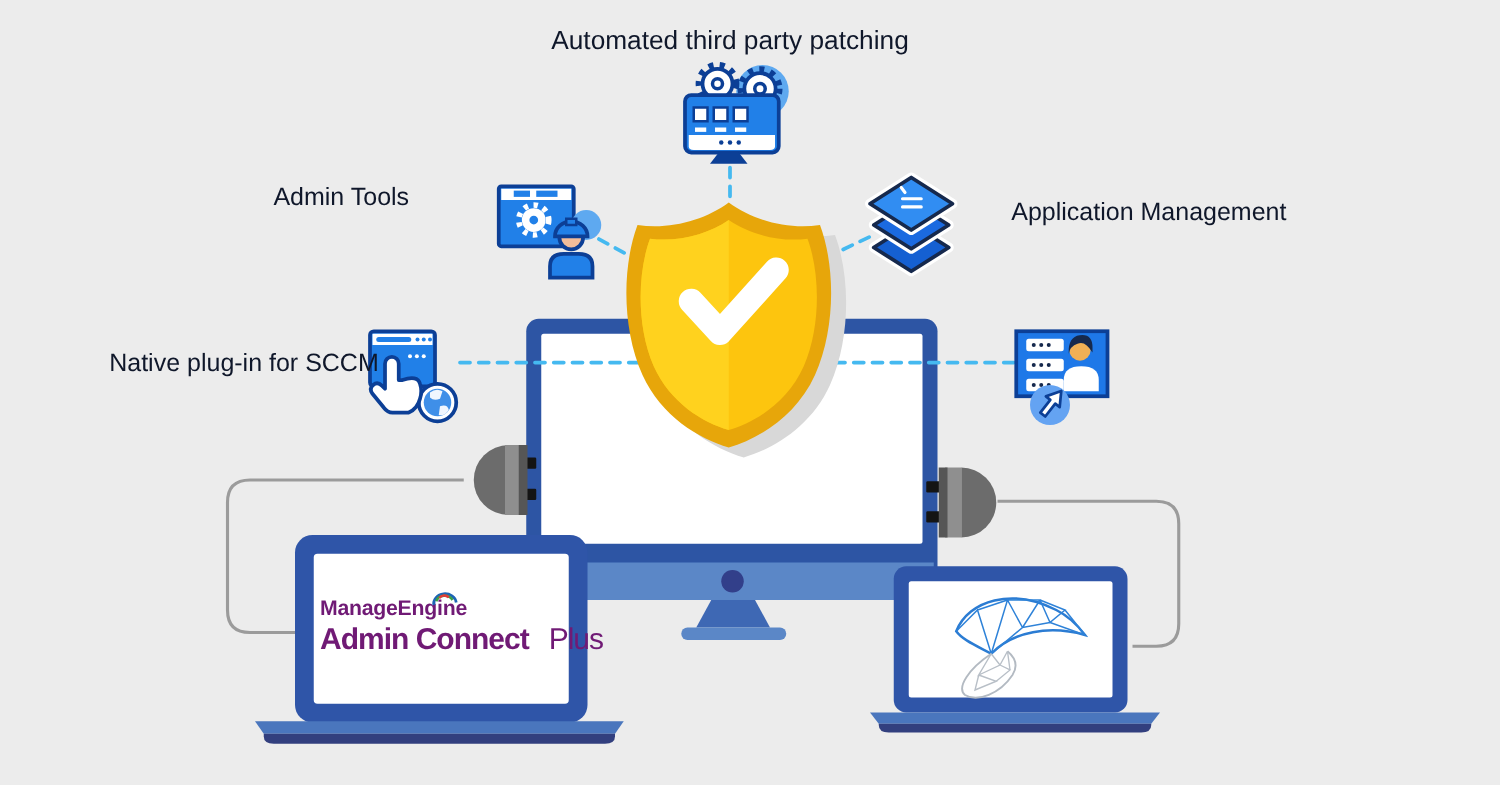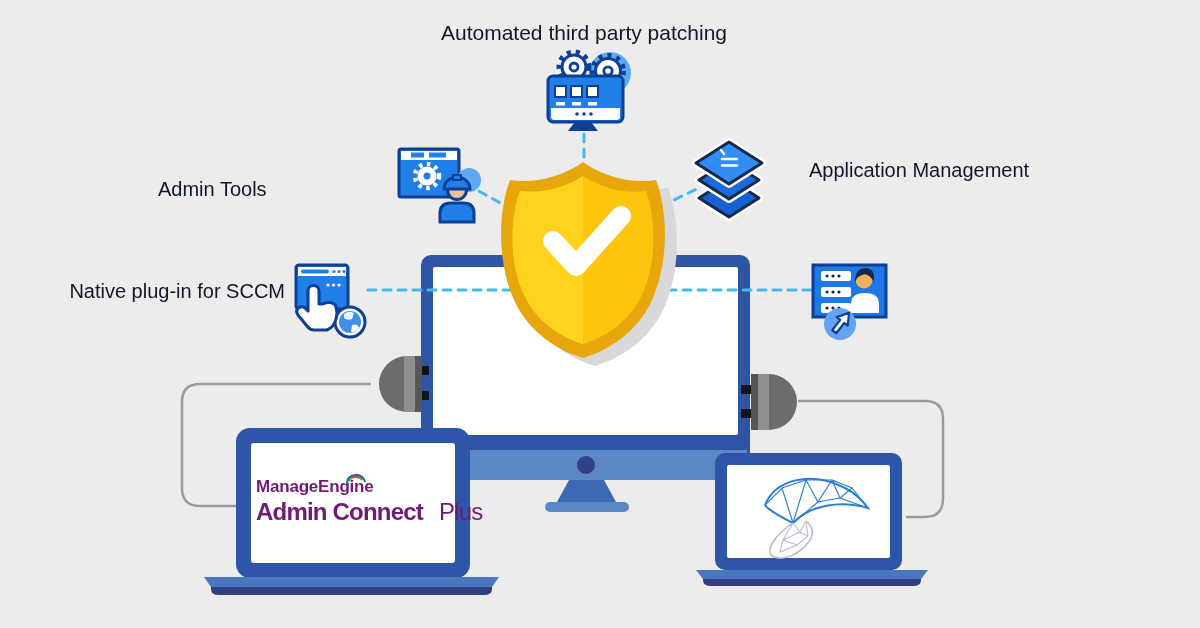--- a/index.html
+++ b/index.html
@@ -1,23 +1,23 @@
 <!DOCTYPE html>
 <html><head>
 <meta charset="utf-8">
 <style>
   html,body{margin:0;padding:0;}
   body{width:1200px;height:628px;overflow:hidden;font-family:"Liberation Sans",sans-serif;}
   .stage{position:relative;width:1200px;height:628px;background:#ececec;overflow:hidden;}
   .scene{position:absolute;left:0;top:0;}
   .lbl{position:absolute;color:#0f172a;font-weight:normal;font-size:20px;white-space:nowrap;}
   .lbl-top{left:0;top:21px;width:1168px;text-align:center;font-size:21px;}
-  .lbl-admin{left:158px;top:178px;width:230px;text-align:left;}
+  .lbl-admin{left:158px;top:147px;width:230px;text-align:center;}
   .lbl-appmgmt{left:773px;top:159px;margin-left:36px;}
-  .lbl-sccm{left:28px;top:280px;width:257px;text-align:right;}
+  .lbl-sccm{left:46px;top:280px;width:257px;text-align:right;}
   .lbl-deploy{left:899px;top:279px;}
   .brand{position:absolute;left:256px;top:477px;width:205px;color:#701a75;}
   .brand .vendor{font-size:17px;font-weight:600;letter-spacing:-0.2px;position:relative;display:inline-block;}
   .brand .product-line{font-size:24px;letter-spacing:-0.8px;margin-top:1px;white-space:nowrap;}
   .brand .product{font-weight:700;}
   .brand .suffix{font-weight:400;margin-left:16px;}
   .me-swoosh{position:absolute;left:88px;top:-6px;}
 </style>
 </head>
 <body>

